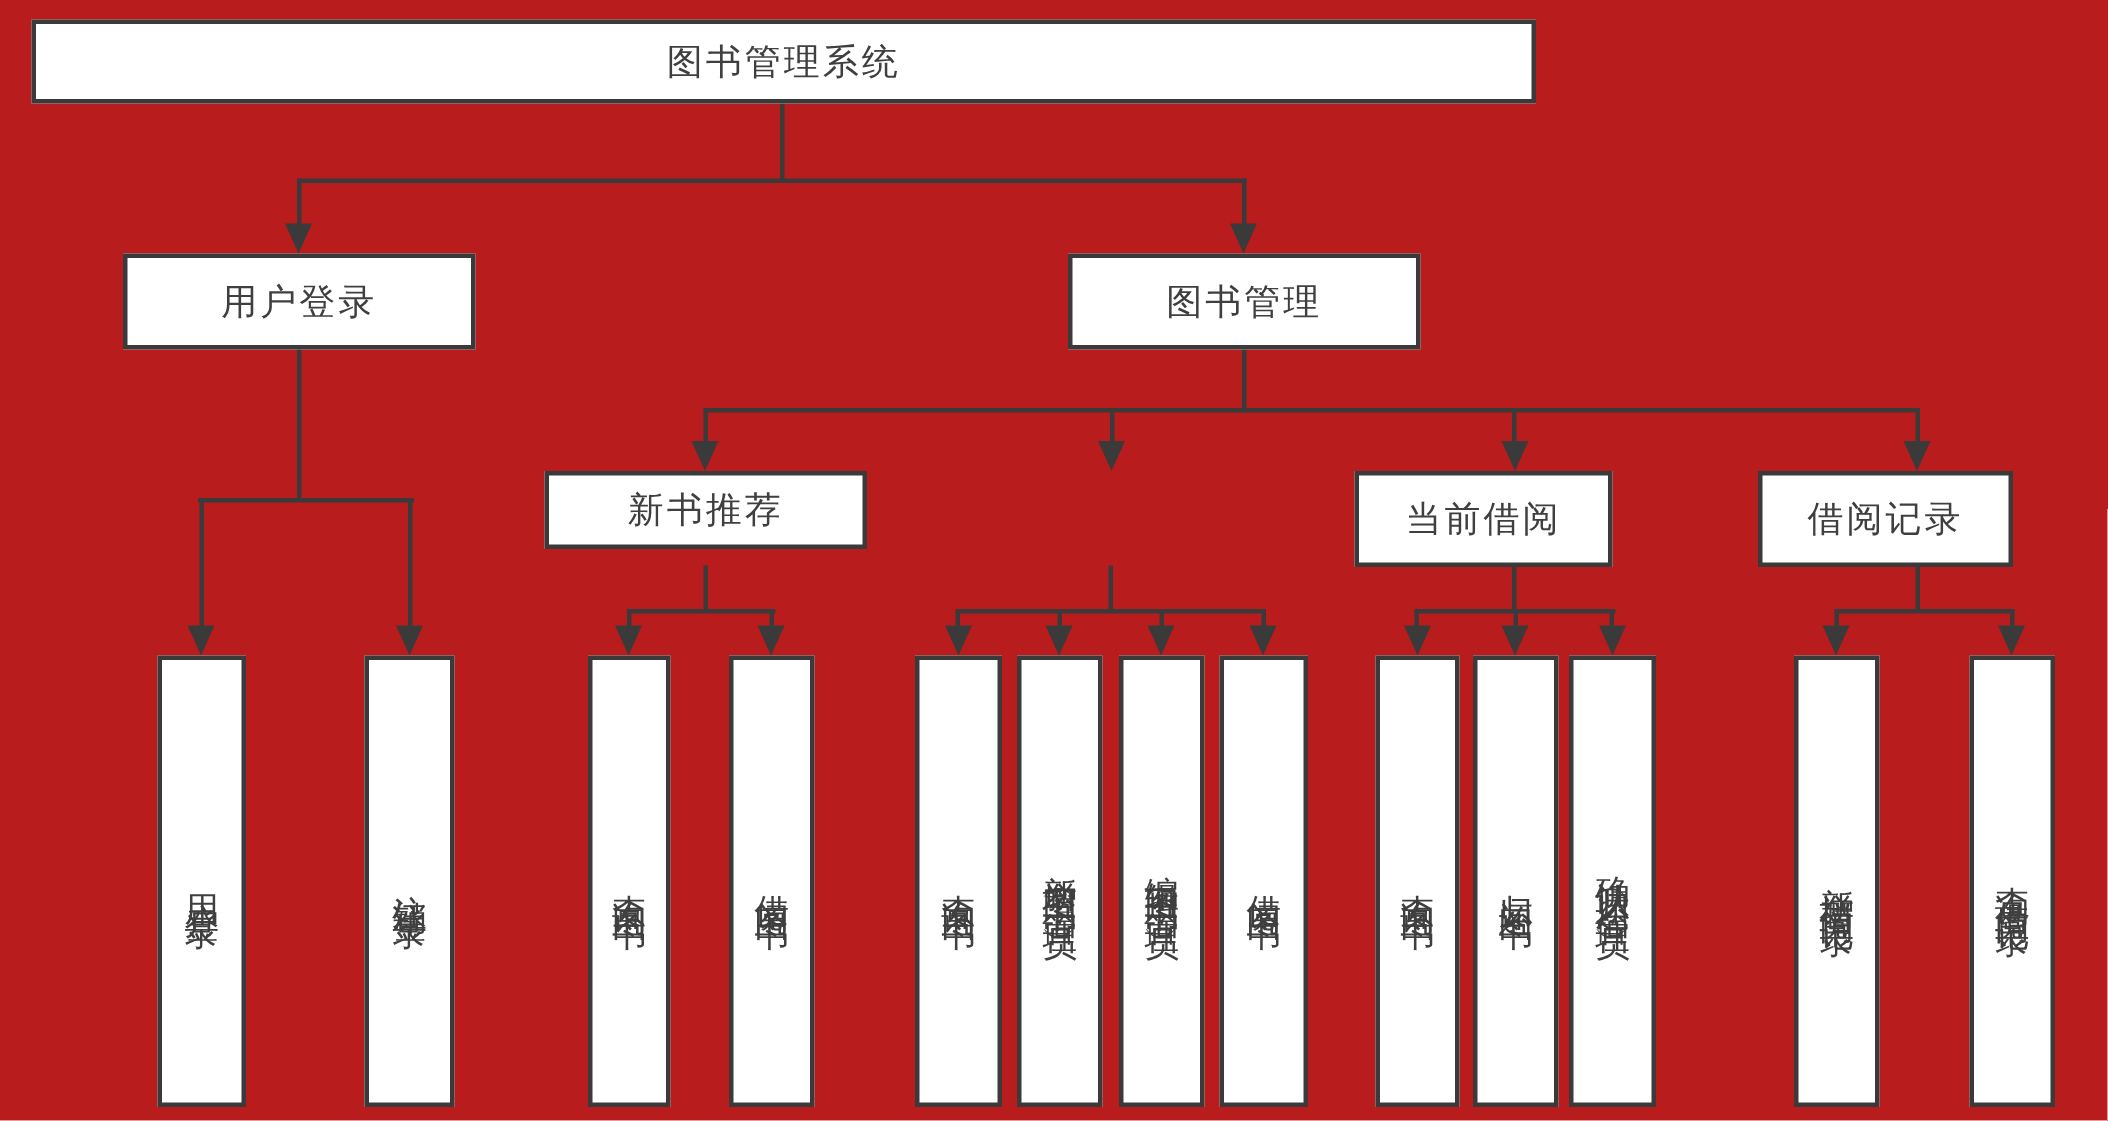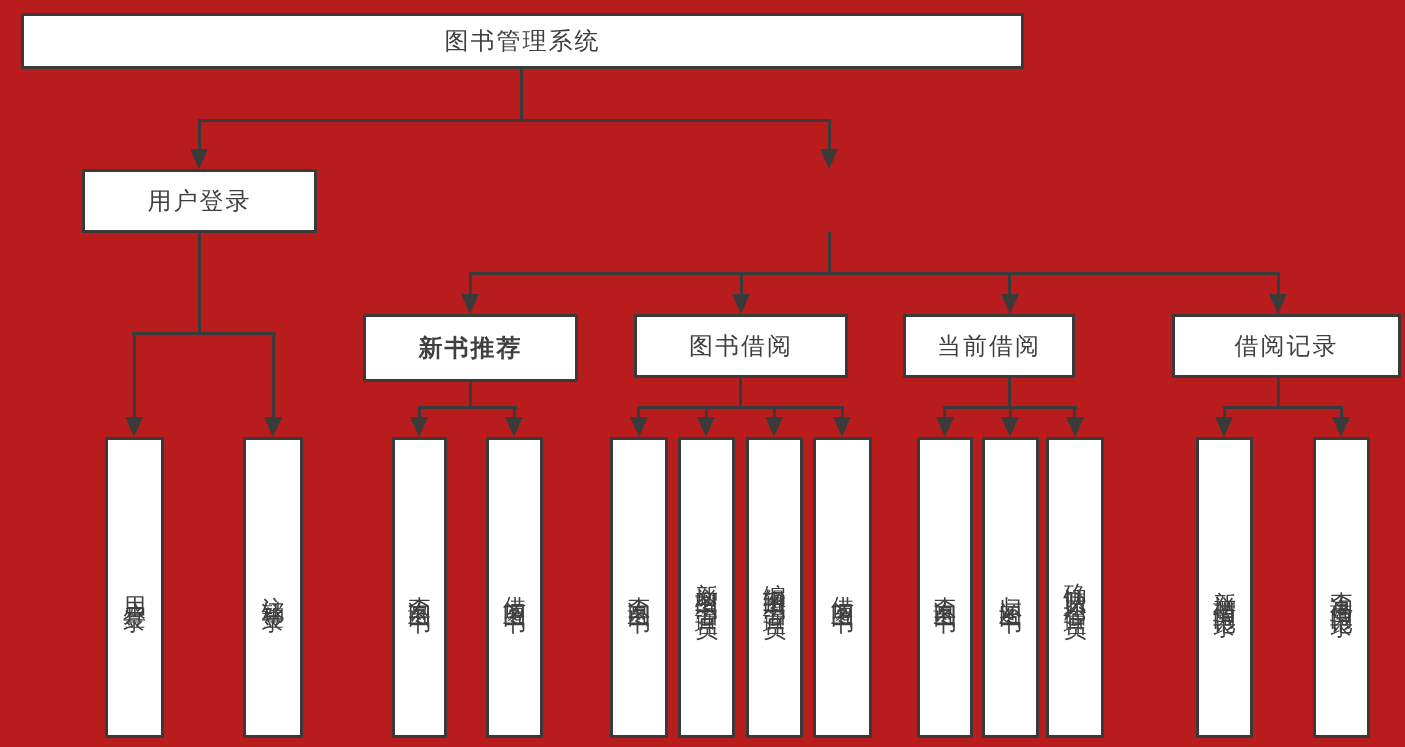--- a/index.html
+++ b/index.html
@@ -63,43 +63,43 @@
   <div class="bx" style="left:21px;top:13px;width:1003px;height:56px;">图书管理系统</div>
 
   <div class="ln" style="left:520px;top:68px;width:3px;height:52px;"></div>
   <div class="ln" style="left:198px;top:119px;width:633px;height:3px;"></div>
   <div class="ln" style="left:198px;top:119px;width:3px;height:34px;"></div>
   <div class="ar" style="left:190px;top:149px;"></div>
   <div class="ln" style="left:828px;top:119px;width:3px;height:34px;"></div>
   <div class="ar" style="left:820px;top:149px;"></div>
 
   <div class="bx" style="left:82px;top:169px;width:235px;height:64px;">用户登录</div>
+  <div class="bx" style="left:712px;top:169px;width:235px;height:64px;">图书管理</div>
 
   <div class="ln" style="left:198px;top:232px;width:3px;height:102px;"></div>
   <div class="ln" style="left:132px;top:332px;width:144px;height:3px;"></div>
   <div class="ln" style="left:133px;top:332px;width:3px;height:86px;"></div>
   <div class="ar" style="left:125px;top:417px;"></div>
   <div class="ln" style="left:272px;top:332px;width:3px;height:86px;"></div>
   <div class="ar" style="left:264px;top:417px;"></div>
 
   <div class="ln" style="left:828px;top:232px;width:3px;height:43px;"></div>
   <div class="ln" style="left:469px;top:272px;width:811px;height:3px;"></div>
   <div class="ln" style="left:469px;top:272px;width:3px;height:24px;"></div>
   <div class="ar" style="left:461px;top:294px;"></div>
   <div class="ln" style="left:740px;top:272px;width:3px;height:24px;"></div>
   <div class="ar" style="left:732px;top:294px;"></div>
   <div class="ln" style="left:1008px;top:272px;width:3px;height:24px;"></div>
   <div class="ar" style="left:1001px;top:294px;"></div>
   <div class="ln" style="left:1277px;top:272px;width:3px;height:24px;"></div>
   <div class="ar" style="left:1269px;top:294px;"></div>
 
-  <div class="bx" style="left:363px;top:314px;width:215px;height:68px;font-weight:bold;">新书推荐</div>
-  <div class="bx" style="left:634px;top:314px;width:214px;height:64px;">图书借阅</div>
+  <div class="bx" style="left:363px;top:314px;width:215px;height:52px;">新书推荐</div>
   <div class="bx" style="left:903px;top:314px;width:172px;height:64px;">当前借阅</div>
-  <div class="bx" style="left:1172px;top:314px;width:229px;height:64px;">借阅记录</div>
+  <div class="bx" style="left:1172px;top:314px;width:170px;height:64px;">借阅记录</div>
 
   <div class="ln" style="left:469px;top:377px;width:3px;height:31px;"></div>
   <div class="ln" style="left:418px;top:406px;width:99px;height:3px;"></div>
   <div class="ln" style="left:418px;top:406px;width:3px;height:12px;"></div>
   <div class="ar" style="left:410px;top:417px;"></div>
   <div class="ln" style="left:513px;top:406px;width:3px;height:12px;"></div>
   <div class="ar" style="left:505px;top:417px;"></div>
 
   <div class="ln" style="left:739px;top:377px;width:3px;height:31px;"></div>
   <div class="ln" style="left:637px;top:406px;width:207px;height:3px;"></div>

